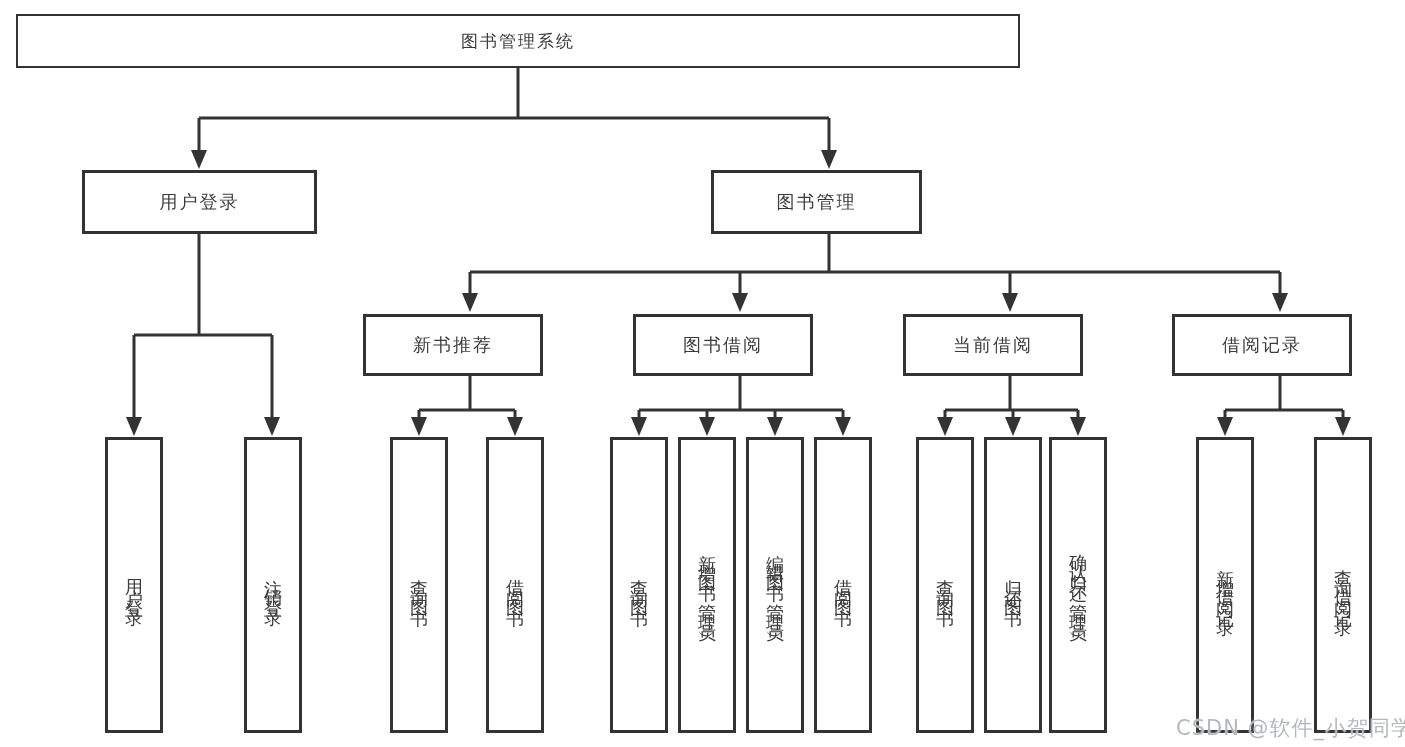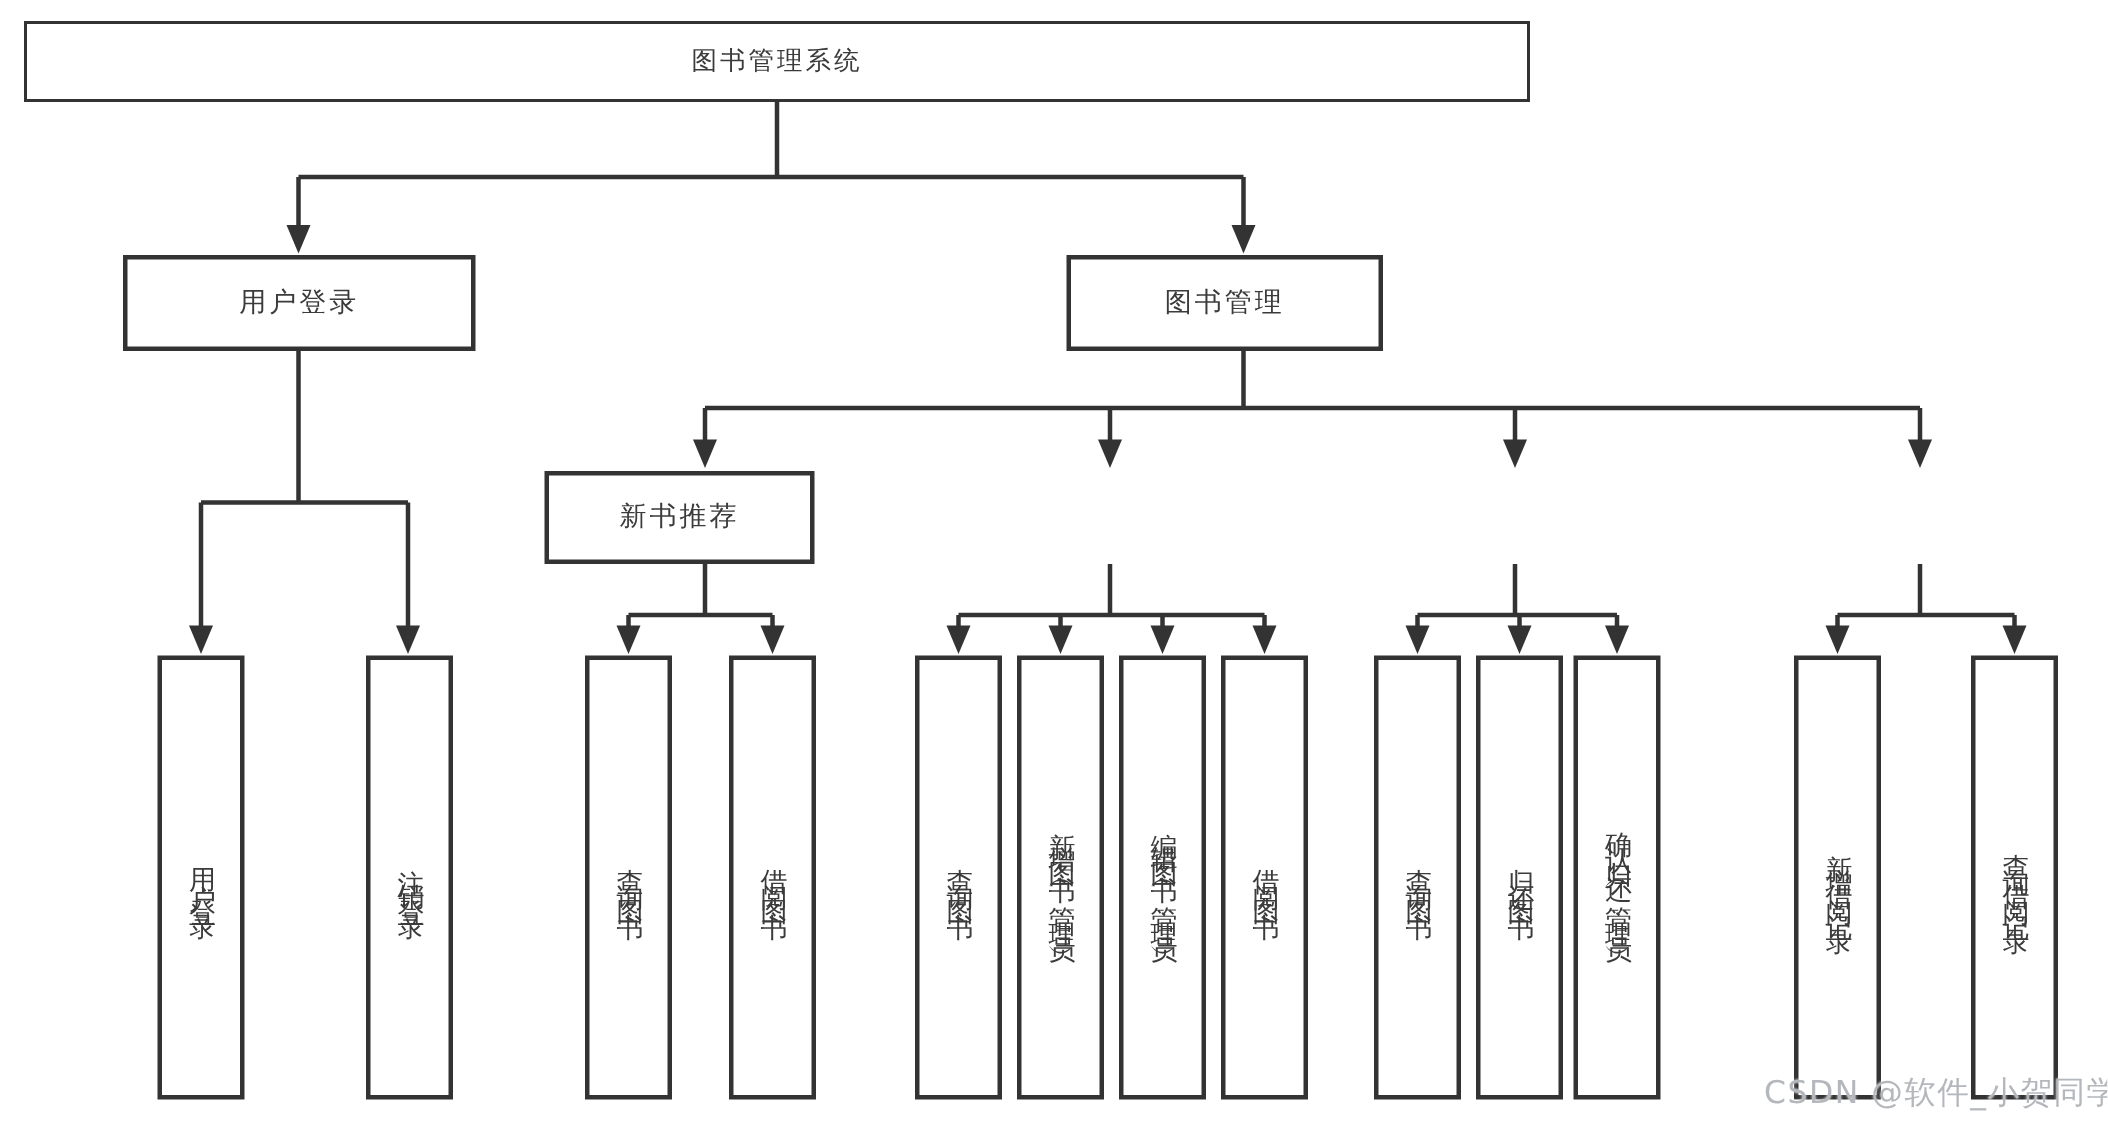--- a/index.html
+++ b/index.html
@@ -110,20 +110,23 @@
       <polygon points="1335,417 1351,417 1343,436"></polygon>
     </g>
   </svg>
 
   <div class="box root-box">图书管理系统</div>
 
   <div class="box lvl2" style="left:82px; width:235px;">用户登录</div>
   <div class="box lvl2" style="left:711px; width:211px;">图书管理</div>
 
   <div class="box lvl3" style="left:363px;">新书推荐</div>
+  <div class="box lvl3" style="left:633px;">图书借阅</div>
+  <div class="box lvl3" style="left:903px;">当前借阅</div>
+  <div class="box lvl3" style="left:1172px;">借阅记录</div>
 
   <div class="box leaf" style="left:105px;">用户登录</div>
   <div class="box leaf" style="left:244px;">注销登录</div>
 
   <div class="box leaf" style="left:390px;">查询图书</div>
   <div class="box leaf" style="left:486px;">借阅图书</div>
 
   <div class="box leaf" style="left:610px;">查询图书</div>
   <div class="box leaf" style="left:678px;">新增图书（管理员）</div>
   <div class="box leaf" style="left:746px;">编辑图书（管理员）</div>

